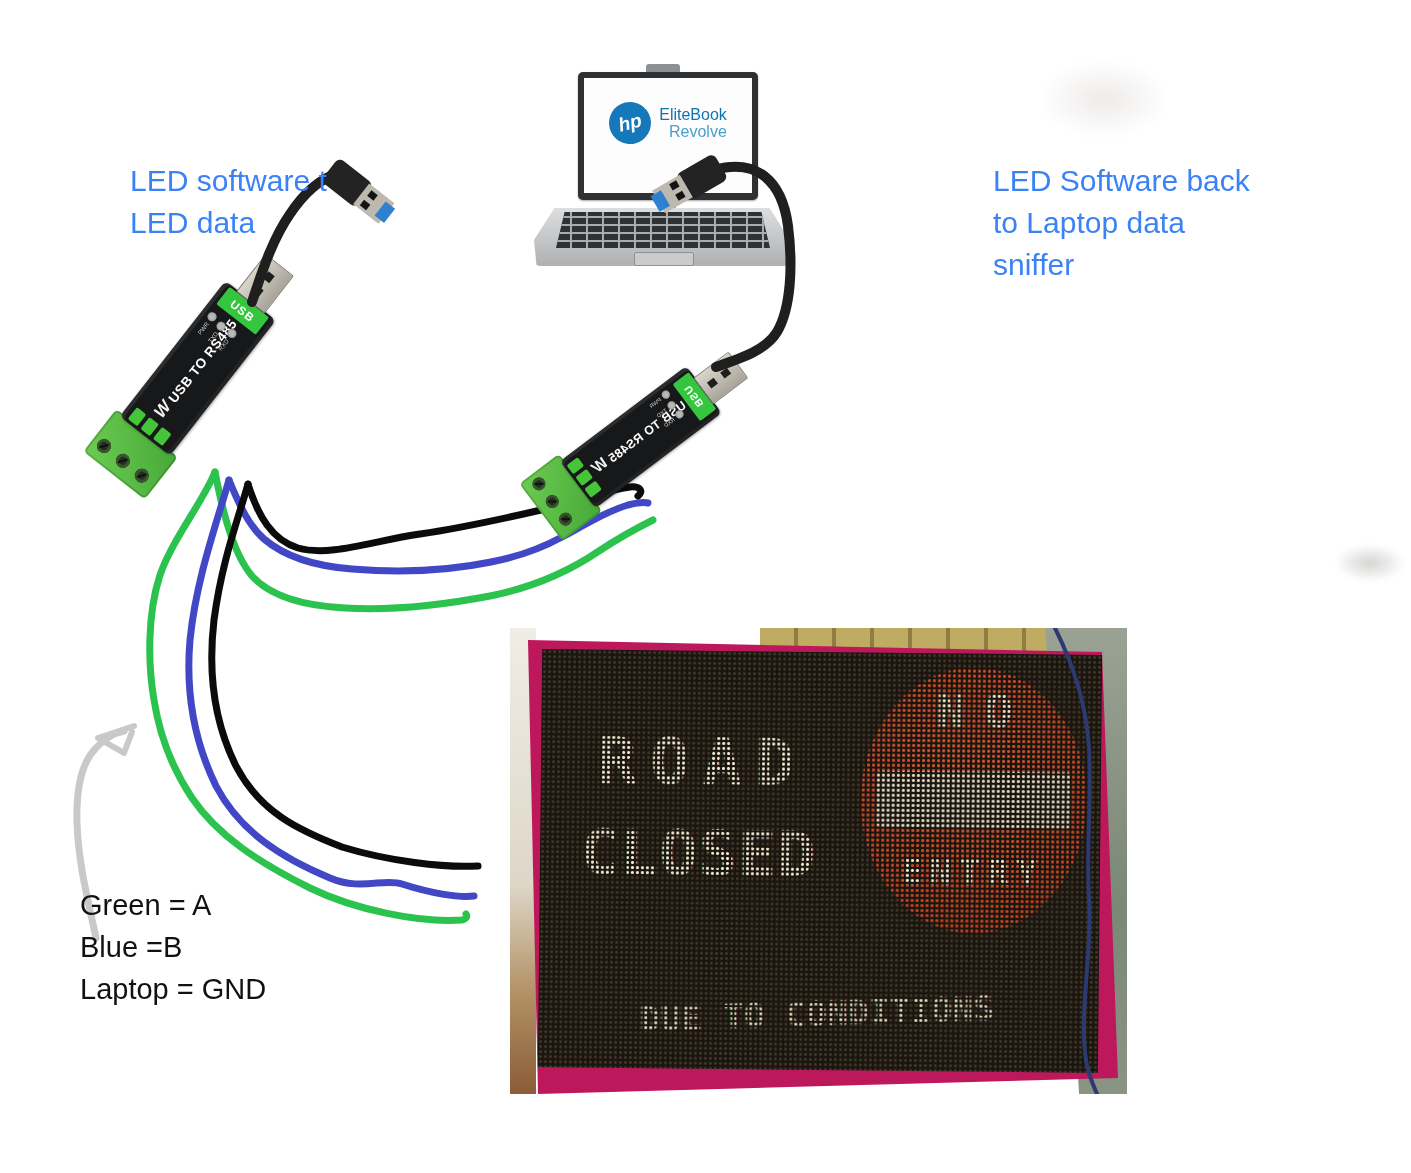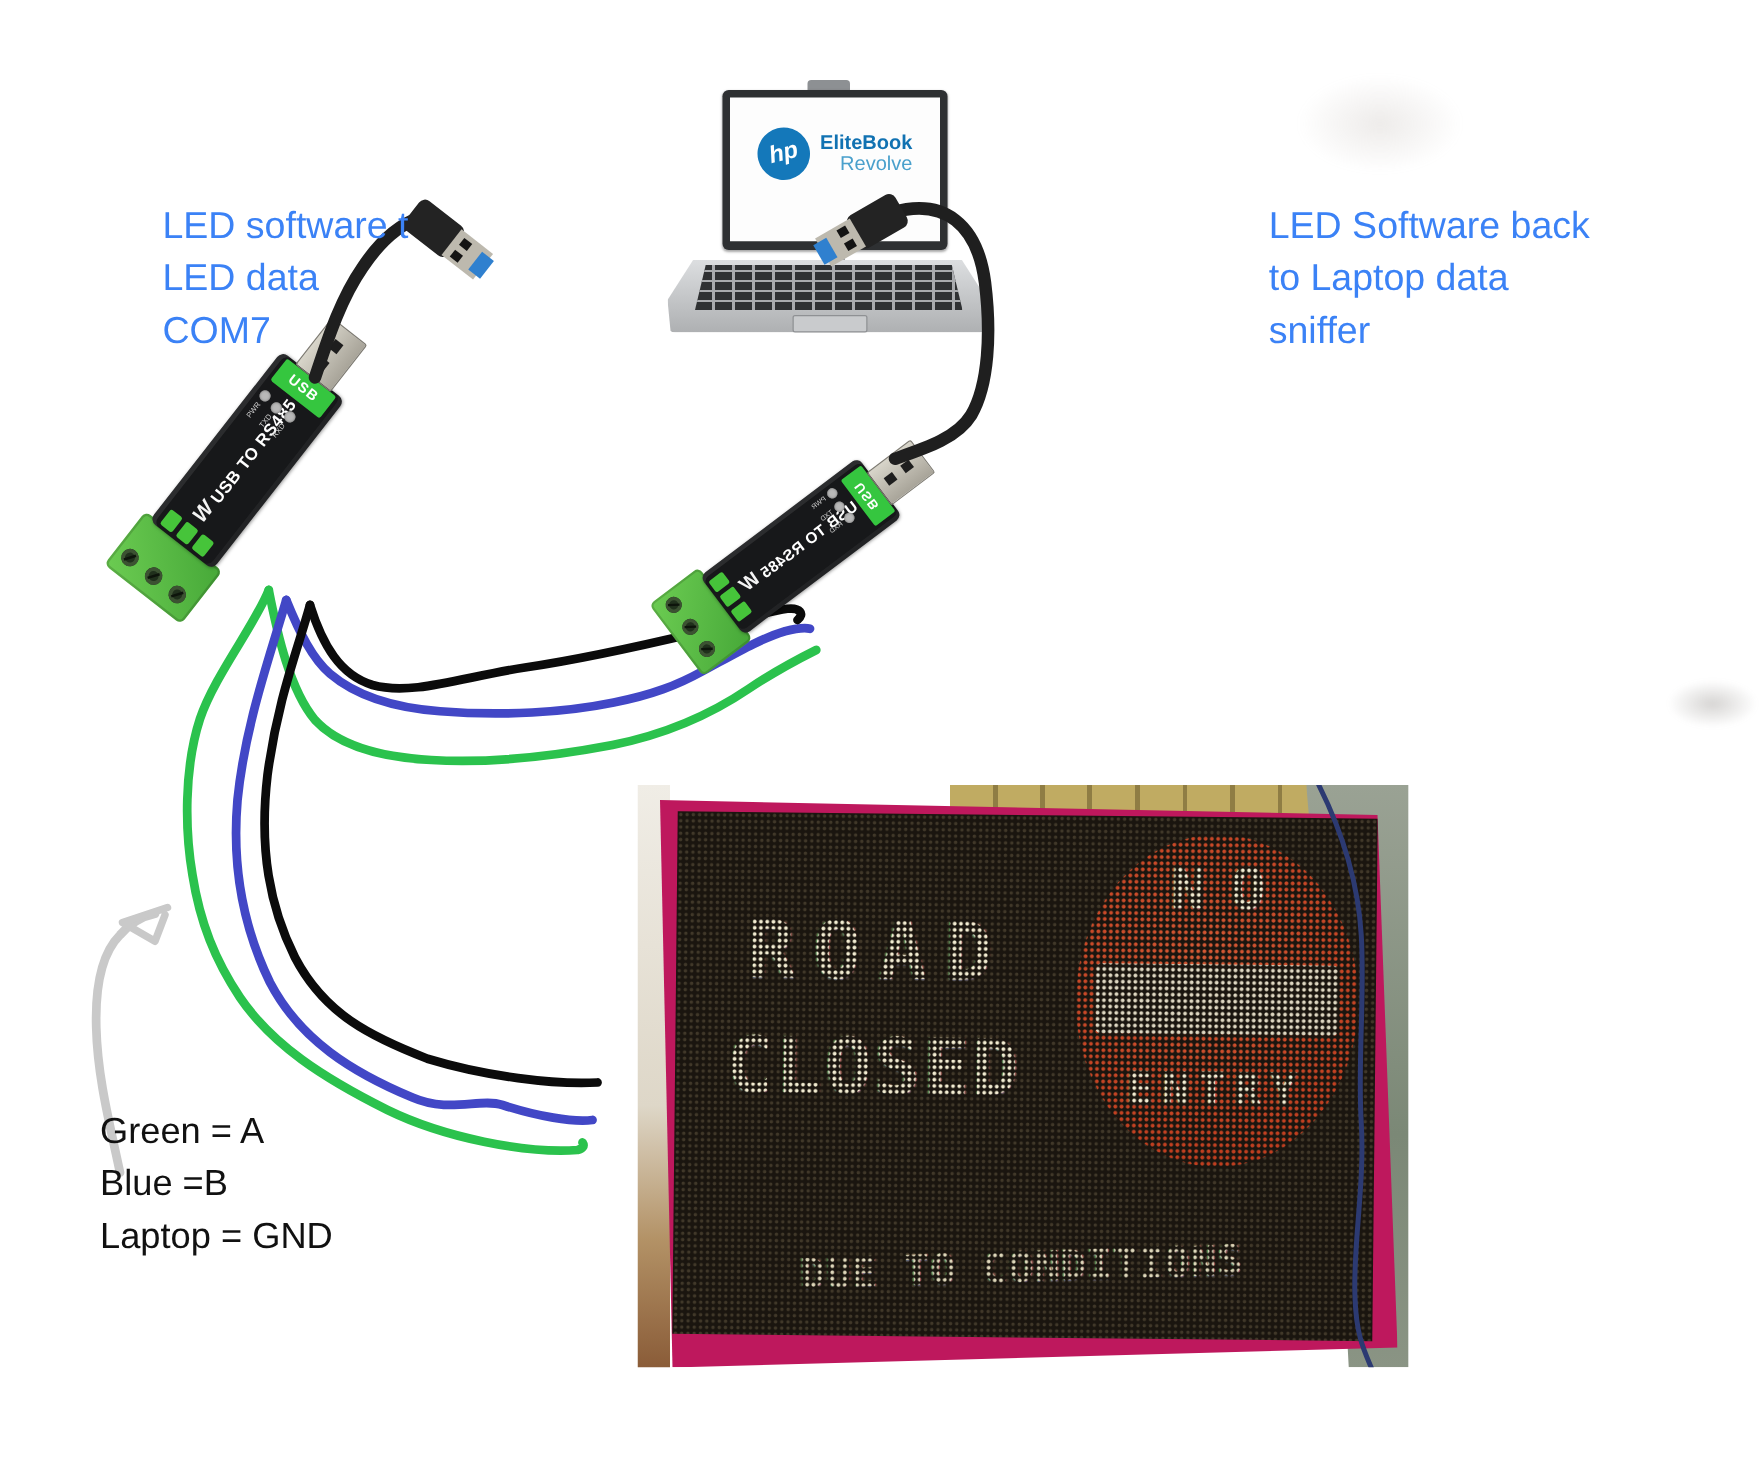--- a/index.html
+++ b/index.html
@@ -13,21 +13,21 @@
   
   .laptop{position:absolute;left:528px;top:60px;width:268px;height:204px;}
   .lid-tab{position:absolute;left:118px;top:4px;width:34px;height:14px;background:#8d9093;border-radius:3px;}
   .lid{position:absolute;left:50px;top:12px;width:180px;height:128px;background:#2e3032;border-radius:5px;
        box-shadow:0 1px 2px rgba(0,0,0,.35);}
   .screen{position:absolute;left:6px;top:6px;right:6px;bottom:7px;background:#fdfdfd;}
   .logo-row{position:absolute;left:0;right:0;top:24px;display:flex;justify-content:center;align-items:center;gap:8px;}
   .hp-circle{width:42px;height:42px;border-radius:50%;background:#1478ba;color:#fff;display:flex;
              align-items:center;justify-content:center;font-weight:bold;font-style:italic;font-size:19px;
              transform:rotate(-14deg);}
-  .model-l1{color:#1172b2;font-weight:bold;font-size:16px;line-height:17px;}
+  .model-l1{color:#1172b2;font-weight:normal;font-size:16px;line-height:17px;}
   .model-l2{color:#4aa0cc;font-size:16px;line-height:17px;text-align:right;}
   .hinge{position:absolute;left:130px;top:140px;width:18px;height:12px;background:#9fa2a5;}
   .base{position:absolute;left:6px;top:148px;width:256px;height:58px;border-radius:6px;
         background:linear-gradient(#dcdee0,#aeb0b2);
         clip-path:polygon(8% 0,92% 0,100% 55%,99% 100%,1% 100%,0 55%);}
   .kbd{position:absolute;left:28px;top:152px;width:214px;height:36px;background-color:#2f3133;
        clip-path:polygon(4% 0,96% 0,100% 100%,0 100%);
        background-image:repeating-linear-gradient(0deg,transparent 0 6px,#a9abae 6px 8px),
                         repeating-linear-gradient(90deg,transparent 0 14px,#a9abae 14px 16px);}
   .trackpad{position:absolute;left:106px;top:192px;width:58px;height:12px;background:#c9cbcd;
@@ -257,23 +257,22 @@
       <rect x="32" y="-13" width="32" height="26" fill="#bdb9ae"></rect>
       <rect x="38" y="-9" width="8" height="7" fill="#141414"></rect>
       <rect x="38" y="3" width="8" height="7" fill="#141414"></rect>
       <rect x="56" y="-9" width="12" height="18" fill="#2f80cf"></rect>
     </g>
   </svg>
 
   <div class="note" style="left:130px;top:160px;">
     <div>LED software t</div>
     <div>LED data</div>
-    <div>COM7</div>
-  </div>
-  <div class="note" style="left:1015px;top:160px;">
+  </div>
+  <div class="note" style="left:993px;top:160px;">
     <div>LED Software back</div>
     <div>to Laptop data</div>
     <div>sniffer</div>
   </div>
   <div class="legend" style="left:80px;top:884px;">
     <div>Green = A</div>
     <div>Blue =B</div>
     <div>Laptop = GND</div>
   </div>
 

